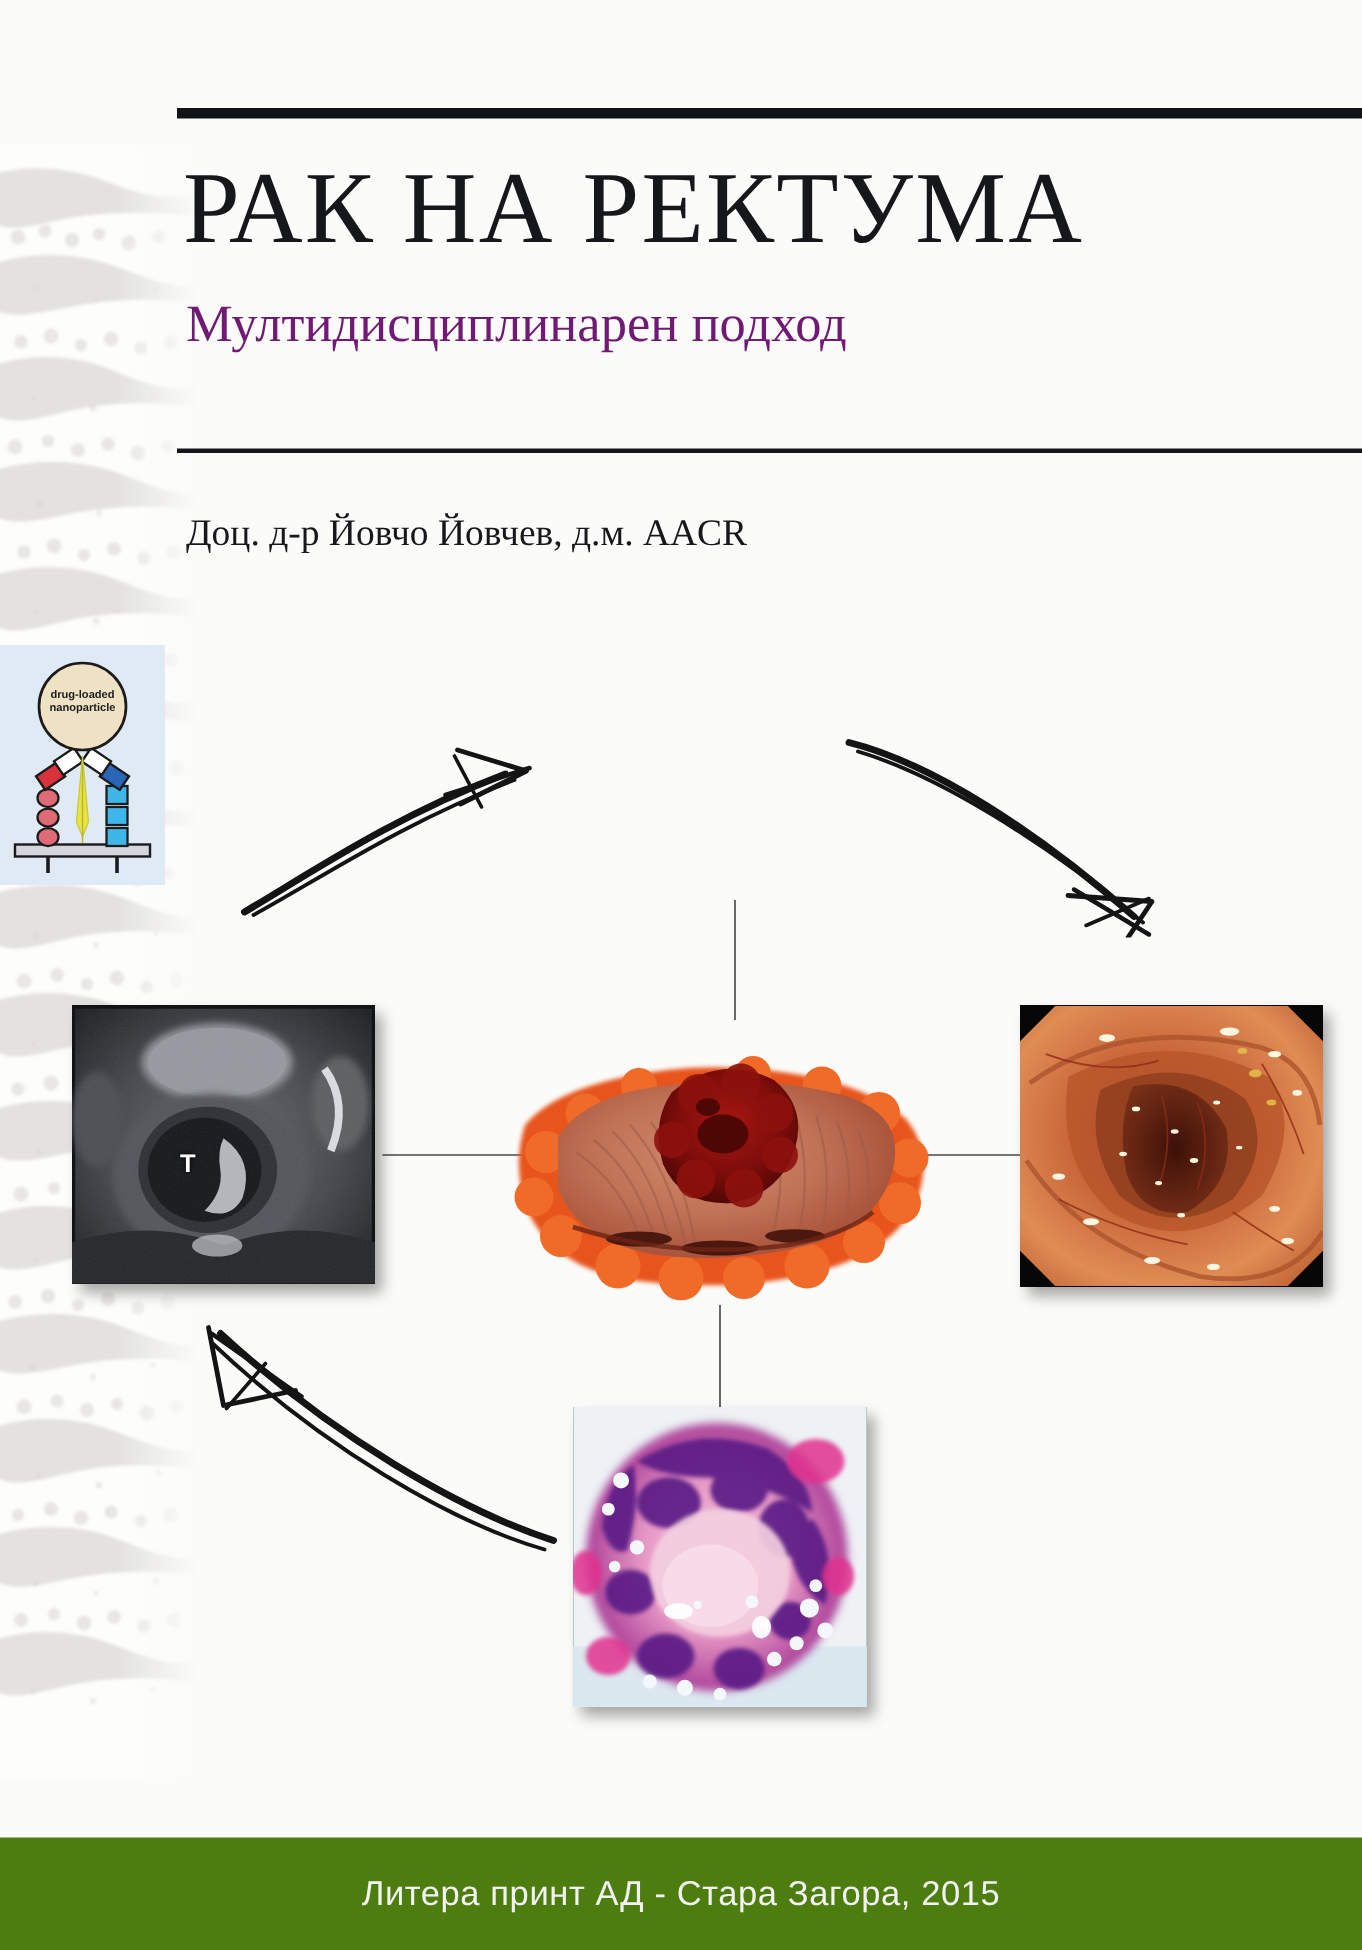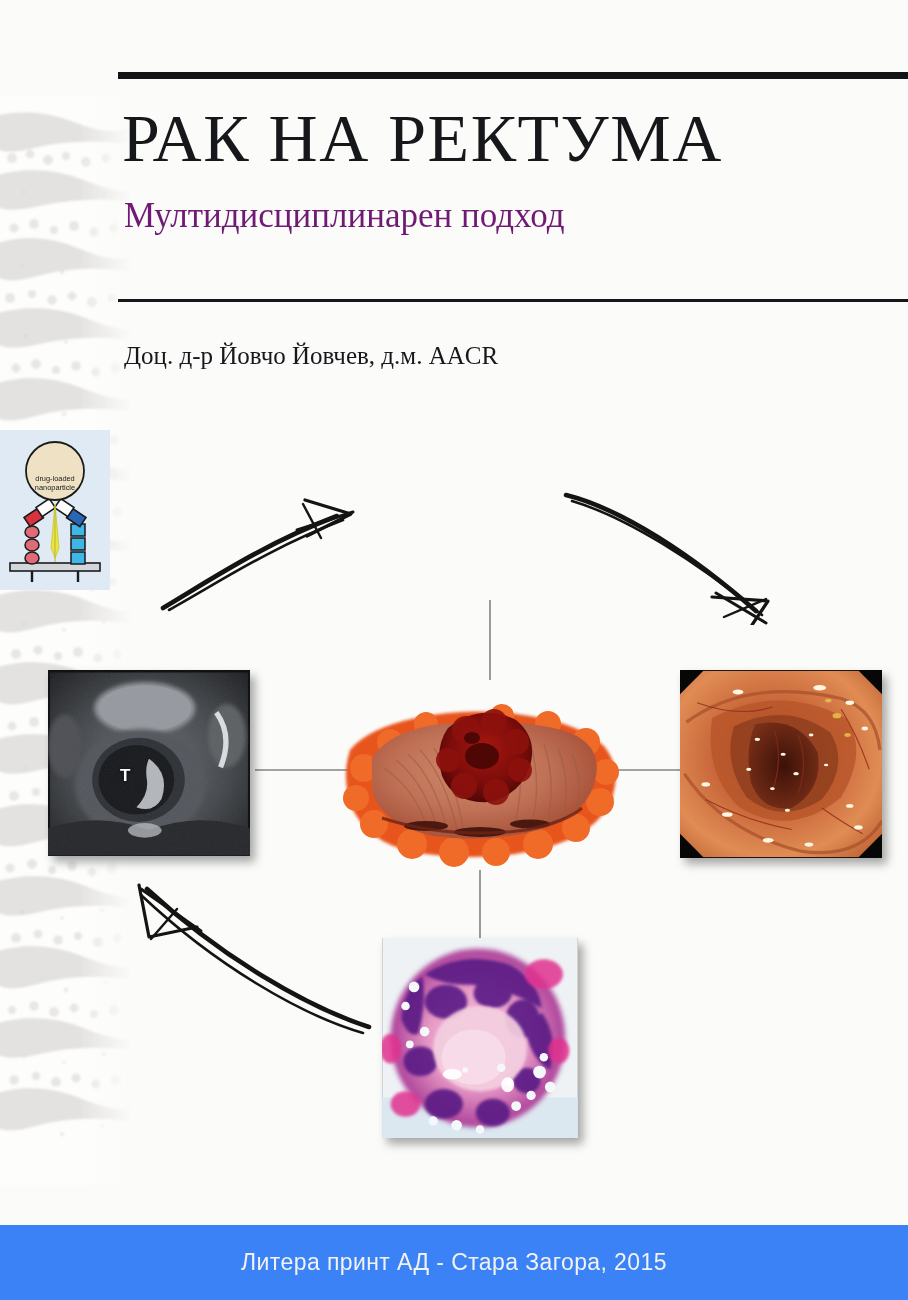--- a/index.html
+++ b/index.html
@@ -98,36 +98,36 @@
 
   .label-T{
     position:absolute;color:#ffffff;font-size:17px;font-weight:700;
     font-family:"Liberation Sans",sans-serif;
     text-shadow:0 0 3px #000;
   }
 
   
   .footer{
     position:absolute;left:0;bottom:0;width:908px;height:75px;
-    background:#3b82f6;
+    background:#4d7c0f;
     display:flex;align-items:center;justify-content:center;
   }
   .footer-text{
     color:#f2f2f2;
     font-family:"Liberation Sans", sans-serif;
     font-size:23px;
     letter-spacing:.4px;
   }
 
   .nano-text{
     position:absolute;
     font-family:"Liberation Sans",sans-serif;
-    font-size:7.4px;font-weight:400;color:#1b1b1b;
+    font-size:7.4px;font-weight:700;color:#1b1b1b;
     text-align:center;line-height:1.22;
-    width:70px;left:20px;top:44px;
+    width:70px;left:20px;top:28px;
     pointer-events:none;
   }
 </style>
 </head>
 <body>
 
 <div id="cover">
 
   <svg class="texture-strip" viewBox="0 0 138 1090" preserveAspectRatio="none">
     <defs>

